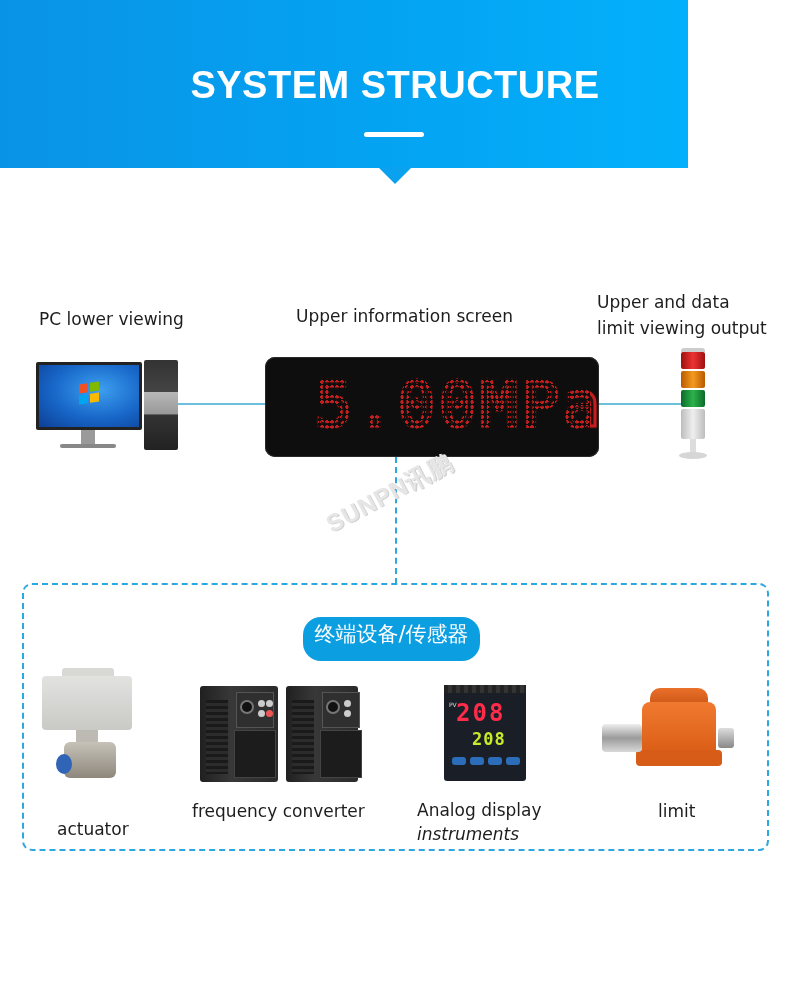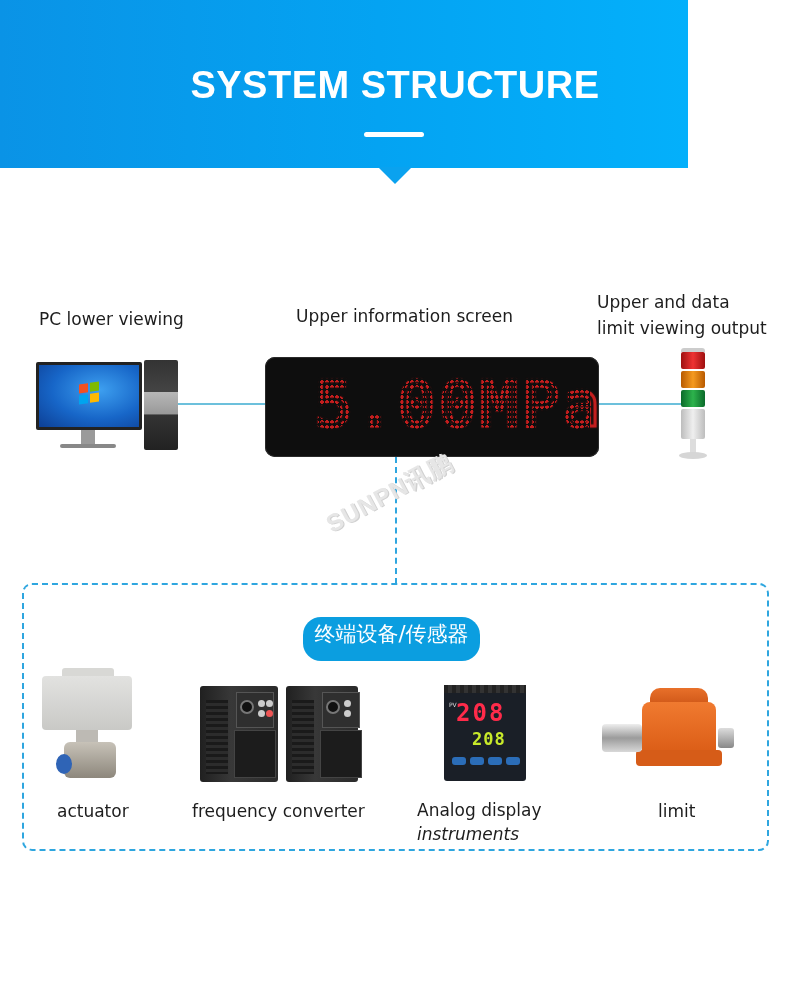--- a/index.html
+++ b/index.html
@@ -181,21 +181,21 @@
 <div class="dbox"></div>
 <div class="pill">终端设备/传感器</div>
 
 <div class="dev act">
   <div class="lid"></div>
   <div class="box"></div>
   <div class="neck"></div>
   <div class="valve"></div>
   <div class="port"></div>
 </div>
-<div class="label" style="left:57px; top:798px;">actuator</div>
+<div class="label" style="left:57px; top:816px;">actuator</div>
 
 <div class="dev" style="left:200px; top:686px; width:160px; height:100px;">
   <div class="vfd" style="left:0; top:0;">
     <div class="fins"></div>
     <div class="panel"></div>
     <div class="knob"></div>
     <div class="btn" style="left:58px; top:14px;"></div>
     <div class="btn" style="left:66px; top:14px;"></div>
     <div class="btn" style="left:58px; top:24px;"></div>
     <div class="btn" style="left:66px; top:24px; background:#e55;"></div>

